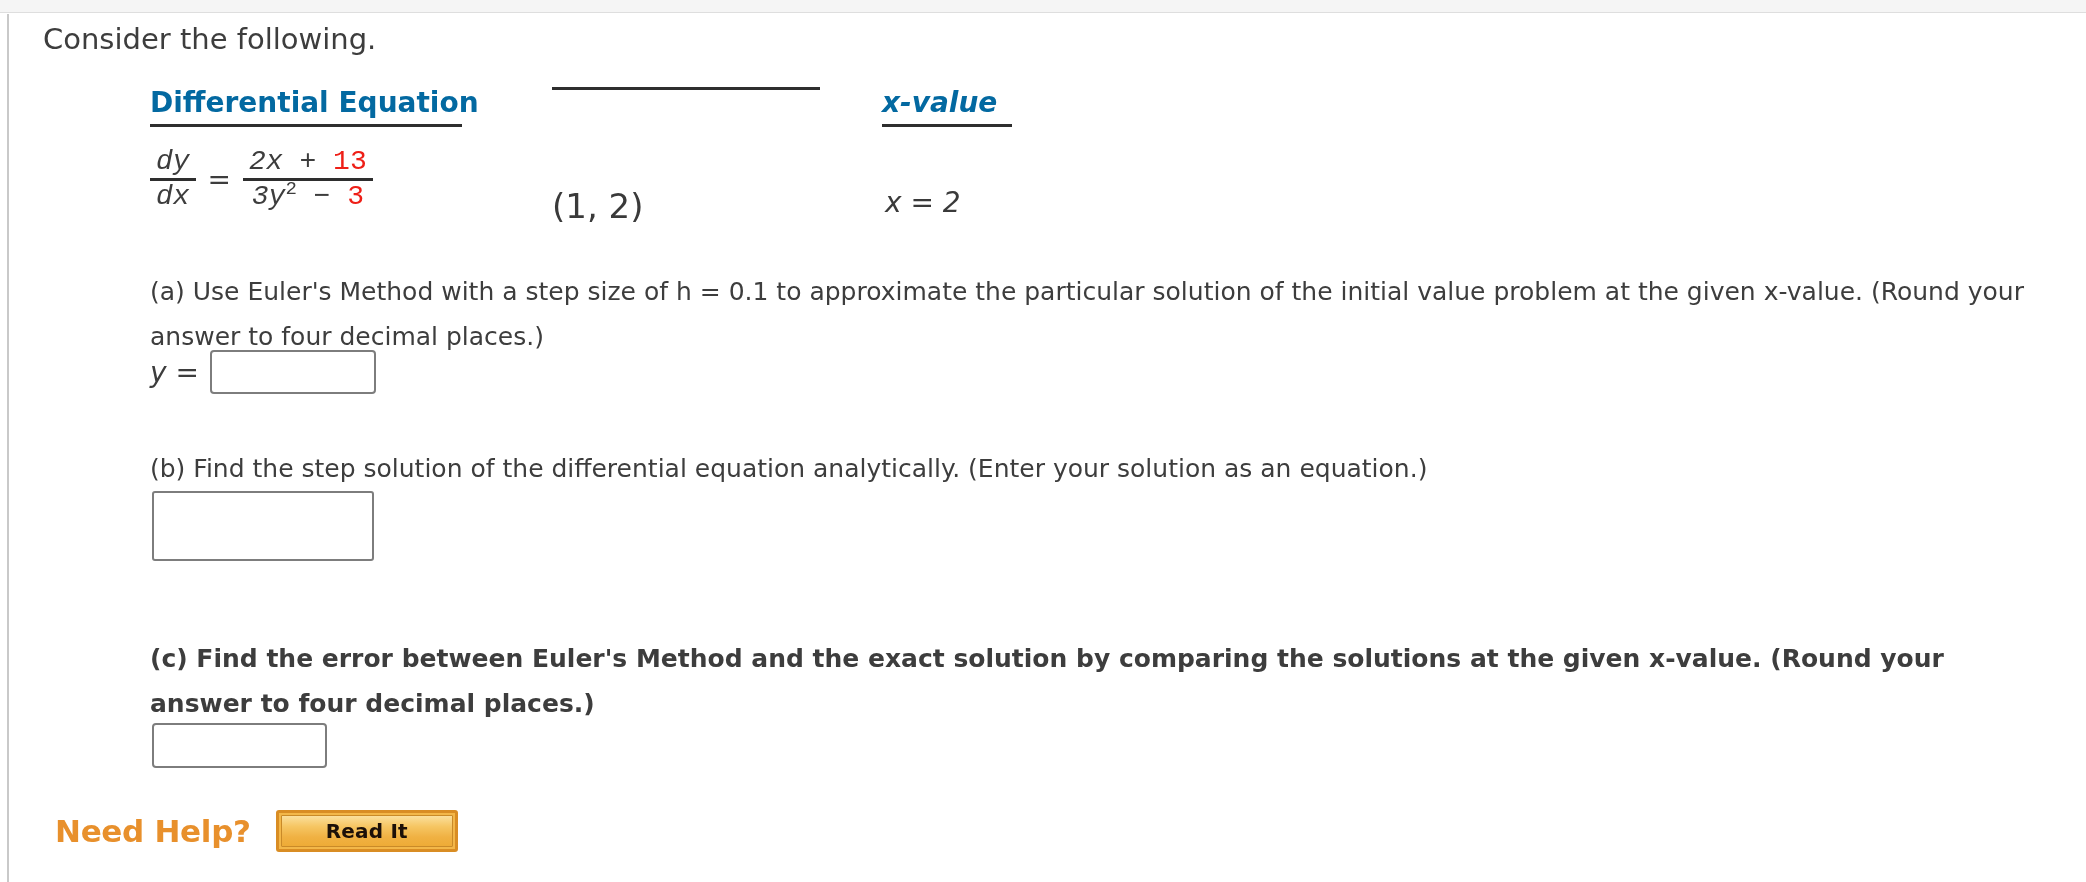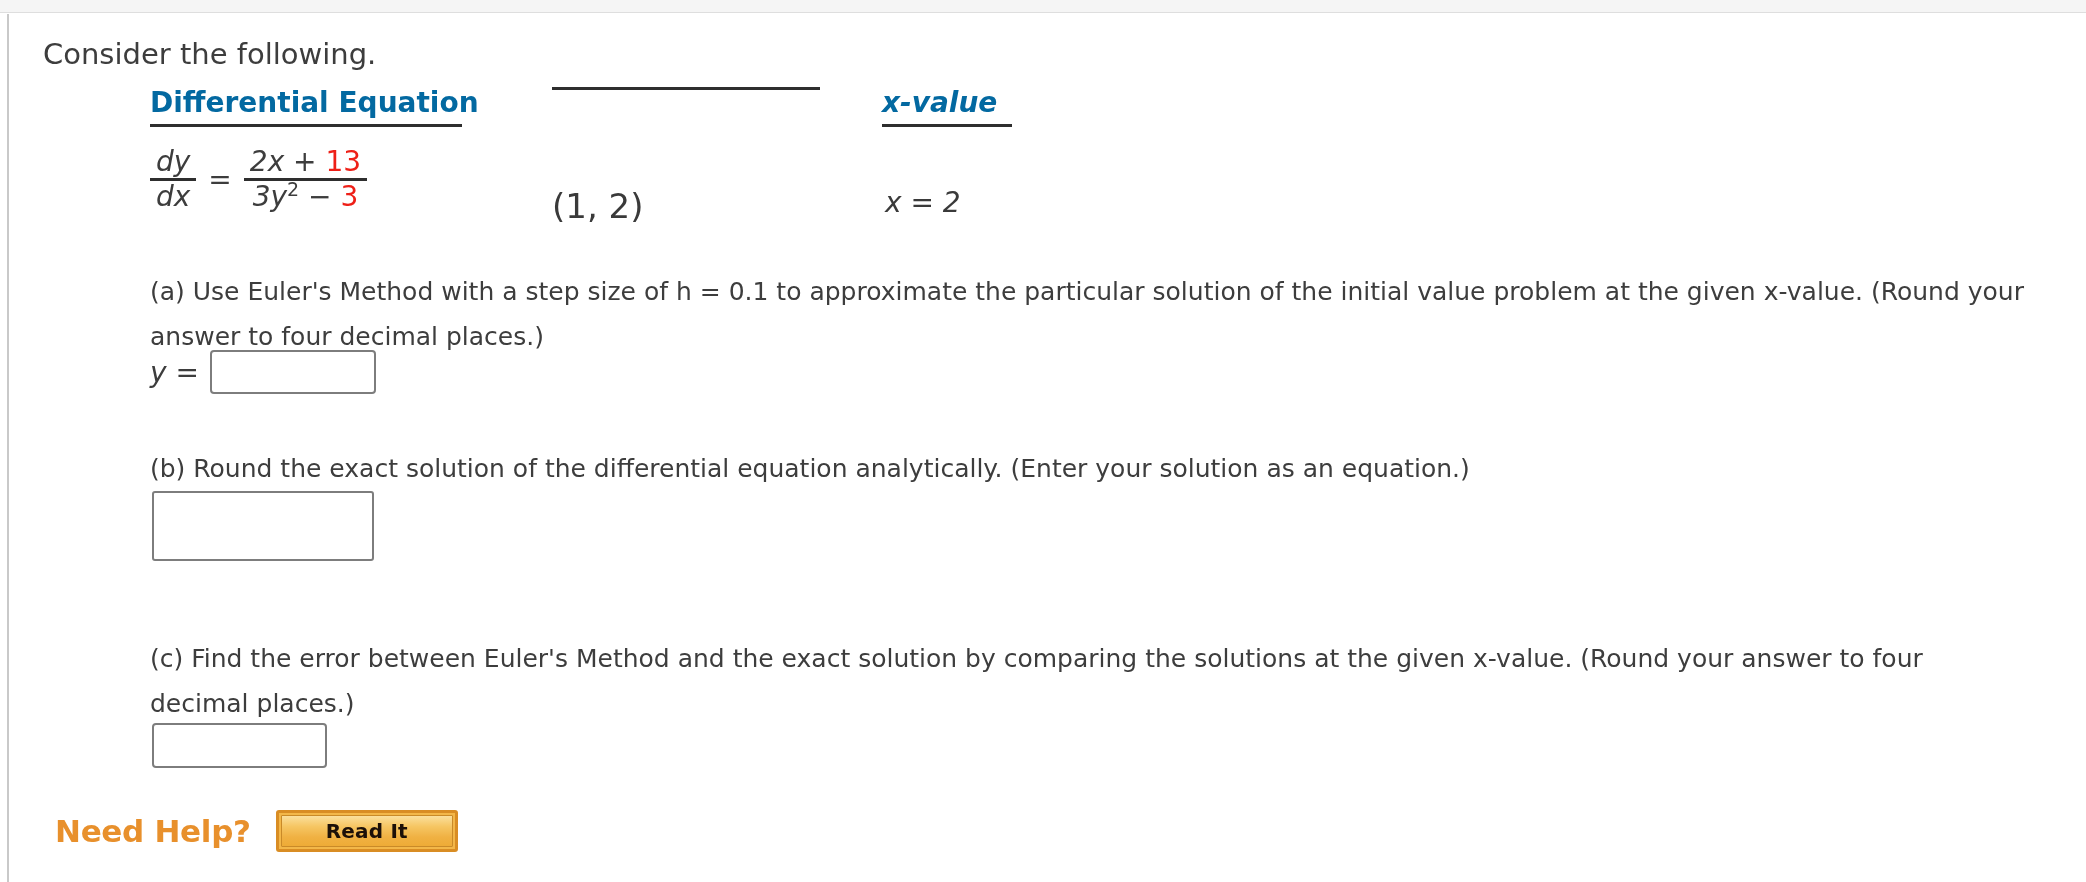--- a/index.html
+++ b/index.html
@@ -40,21 +40,21 @@
     position: absolute;
     left: 0; top: 14px;
     width: 2086px;
     height: 868px;
   }
 
   
   #intro {
     position: absolute;
     left: 43px;
-    top: 23px;
+    top: 8px;
     font-size: 29px;
     line-height: 34px;
     color: #3d3d3d;
     white-space: nowrap;
   }
 
   
   #table-block {
     position: absolute;
     left: 0;
@@ -97,20 +97,21 @@
     display: flex;
     align-items: center;
     font-size: 28px;
     color: #3d3d3d;
   }
   .frac {
     display: inline-flex;
     flex-direction: column;
     align-items: center;
     vertical-align: middle;
+    font-family: Liberation Mono, monospace;
   }
   .frac .num, .frac .den {
     padding: 1px 6px;
     white-space: nowrap;
     line-height: 30px;
   }
   .frac .bar {
     width: 100%;
     height: 3px;
     background: #2e2e2e;
@@ -127,21 +128,21 @@
   
   .qtext {
     position: absolute;
     font-size: 25px;
     line-height: 45px;
     color: #3d3d3d;
     left: 150px;
   }
   #part-a-text { top: 255px; width: 1890px; }
   #part-b-text { top: 432px; width: 1890px; }
-  #part-c-text { top: 622px; width: 1860px; }
+  #part-c-text { top: 622px; width: 1860px; font-weight: bold; }
 
   
   .ansrow {
     position: absolute;
     display: flex;
     align-items: center;
   }
   #part-a-answer { left: 150px; top: 336px; }
   #ylabel { font-size: 28px; margin-right: 11px; color: #3d3d3d; }
   .txtbox {
@@ -264,21 +265,21 @@
   <div id="ic-value">(1, 2)</div>
   <div id="xv-value" class="ital">x = 2</div>
 
   <div class="qtext" id="part-a-text">(a) Use Euler's Method with a step size of h = 0.1 to approximate the particular solution of the initial value problem at the given x-value. (Round your answer to four decimal places.)</div>
 
   <div class="ansrow" id="part-a-answer">
     <span id="ylabel" class="ital">y =</span>
     <input class="txtbox" id="input-a" type="text" value="" style="">
   </div>
 
-  <div class="qtext" id="part-b-text">(b) Round the exact solution of the differential equation analytically. (Enter your solution as an equation.)</div>
+  <div class="qtext" id="part-b-text">(b) Find the step solution of the differential equation analytically. (Enter your solution as an equation.)</div>
 
   <textarea class="txtbox" id="textarea-b" placeholder="" style=""></textarea>
 
   <div class="qtext" id="part-c-text">(c) Find the error between Euler's Method and the exact solution by comparing the solutions at the given x-value. (Round your answer to four decimal places.)</div>
 
   <input class="txtbox" id="input-c" type="text" value="" style="">
 
   <div id="needhelp-row">
     <span id="needhelp-label">Need Help?</span>
     <div id="readit-button">

